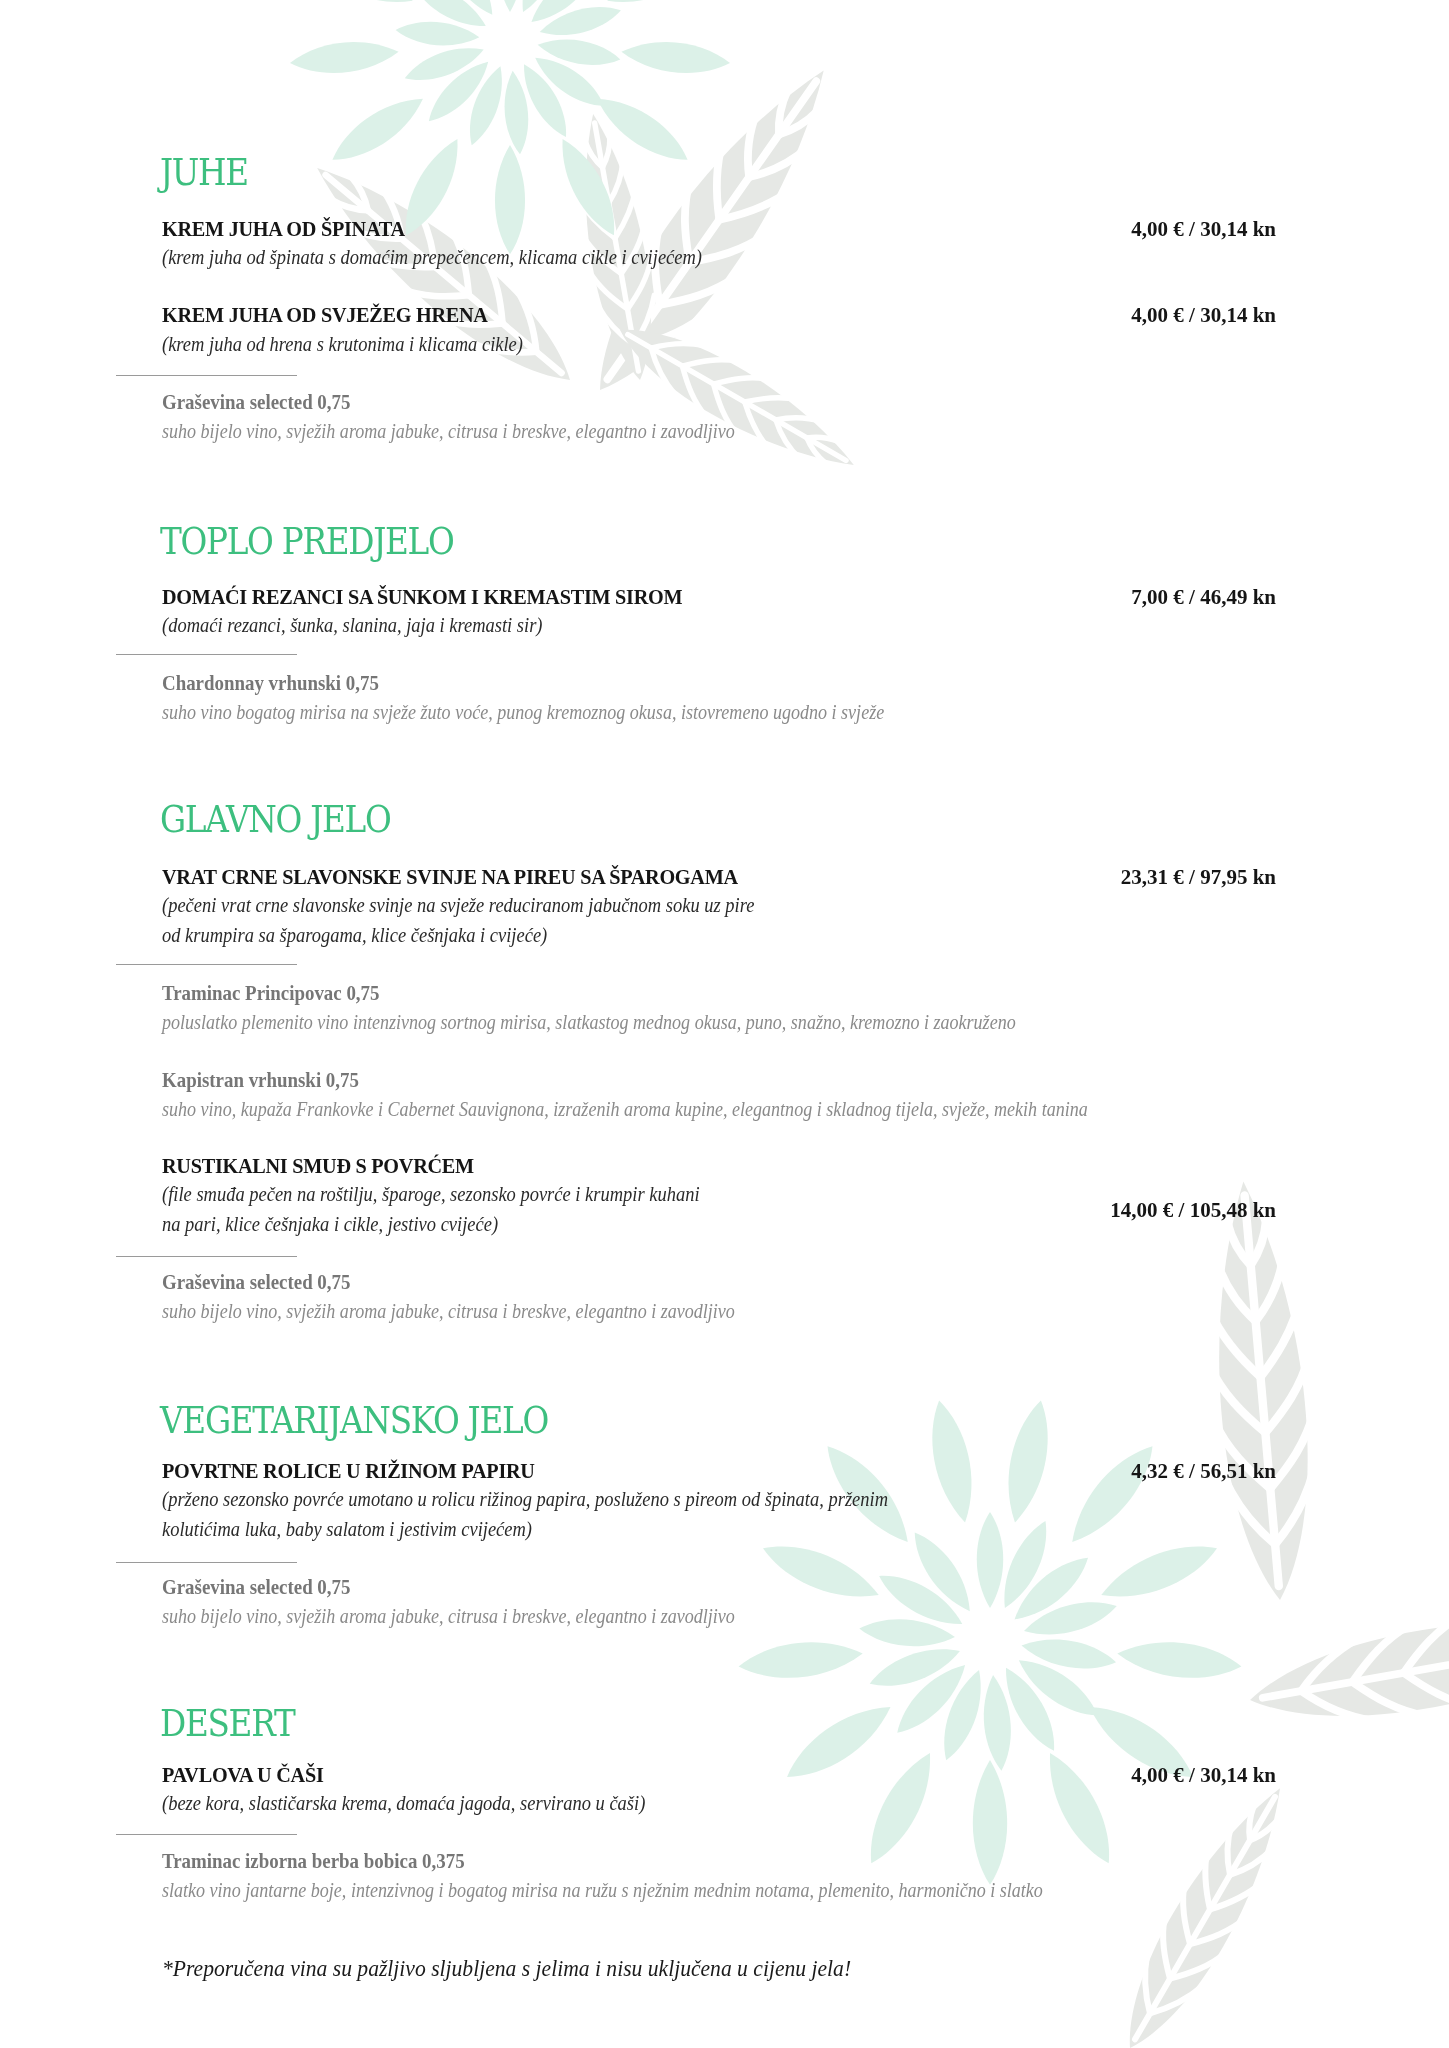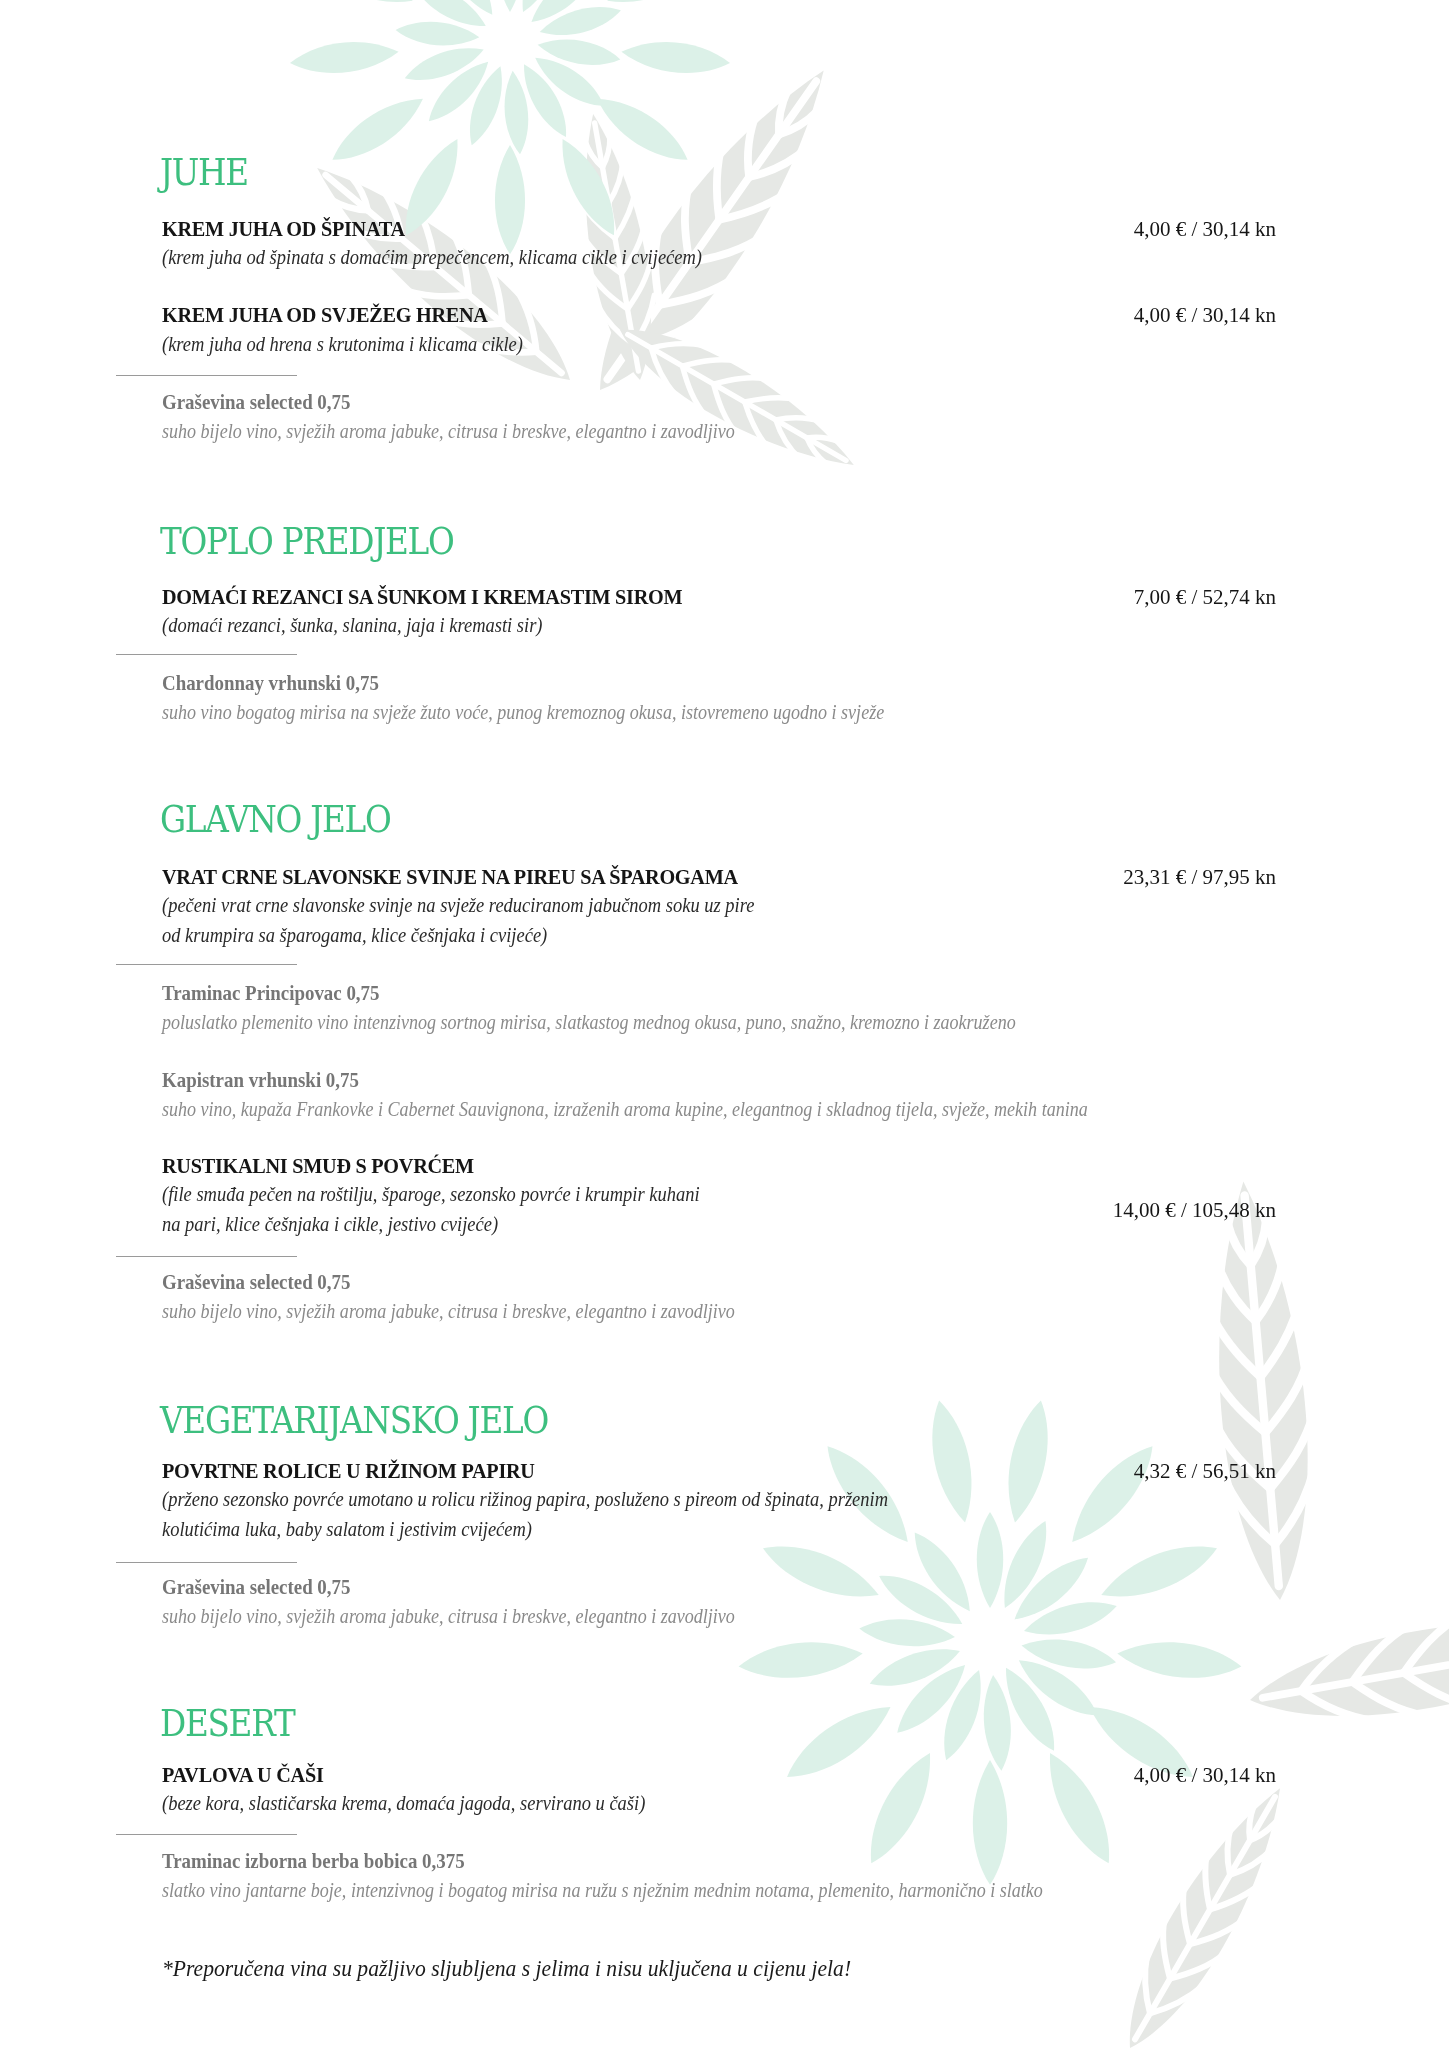--- a/index.html
+++ b/index.html
@@ -16,21 +16,21 @@
   }
   .dish-name {
     position: absolute; left: 162px; font-weight: bold; font-size: 22px; letter-spacing: -0.3px;
     color: #151515; line-height: 1; transform: scaleX(0.92); transform-origin: left; white-space: nowrap;
   }
   .dish-desc {
     position: absolute; left: 162px; font-style: italic; font-size: 21px; color: #2a2a2a;
     line-height: 30px; transform: scaleX(0.88); transform-origin: left; white-space: nowrap;
   }
   .price {
-    position: absolute; right: 173px; font-weight: normal; font-size: 21px; color: #151515; line-height: 1;
+    position: absolute; right: 173px; font-weight: bold; font-size: 21px; color: #151515; line-height: 1;
     white-space: nowrap;
   }
   .divider { position: absolute; left: 116px; width: 181px; height: 0; border-top: 1.6px solid #9a9a9a; }
   .wine-name {
     position: absolute; left: 162px; font-weight: bold; font-size: 21px; color: #767676; line-height: 1;
     transform: scaleX(0.9); transform-origin: left; white-space: nowrap;
   }
   .wine-desc {
     position: absolute; left: 162px; font-style: italic; font-size: 20.5px; color: #8a8a8a; line-height: 1;
     transform: scaleX(0.88); transform-origin: left; white-space: nowrap;
@@ -119,21 +119,21 @@
   <div class="dish-name" style="top:304px">KREM JUHA OD SVJEŽEG HRENA</div>
   <div class="price" style="top:305px">4,00 € / 30,14 kn</div>
   <div class="dish-desc" style="top:329px">(krem juha od hrena s krutonima i klicama cikle)</div>
 
   <div class="divider" style="top:375px"></div>
   <div class="wine-name" style="top:392px">Graševina selected 0,75</div>
   <div class="wine-desc" style="top:421px">suho bijelo vino, svježih aroma jabuke, citrusa i breskve, elegantno i zavodljivo</div>
 
   <h2 class="section-title" style="top:522px">TOPLO PREDJELO</h2>
   <div class="dish-name" style="top:586px">DOMAĆI REZANCI SA ŠUNKOM I KREMASTIM SIROM</div>
-  <div class="price" style="top:587px">7,00 € / 52,74 kn</div>
+  <div class="price" style="top:587px">7,00 € / 46,49 kn</div>
   <div class="dish-desc" style="top:610px">(domaći rezanci, šunka, slanina, jaja i kremasti sir)</div>
 
   <div class="divider" style="top:654px"></div>
   <div class="wine-name" style="top:673px">Chardonnay vrhunski 0,75</div>
   <div class="wine-desc" style="top:702px">suho vino bogatog mirisa na svježe žuto voće, punog kremoznog okusa, istovremeno ugodno i svježe</div>
 
   <h2 class="section-title" style="top:800px">GLAVNO JELO</h2>
   <div class="dish-name" style="top:866px">VRAT CRNE SLAVONSKE SVINJE NA PIREU SA ŠPAROGAMA</div>
   <div class="price" style="top:867px">23,31 € / 97,95 kn</div>
   <div class="dish-desc" style="top:890px">(pečeni vrat crne slavonske svinje na svježe reduciranom jabučnom soku uz pire</div>

